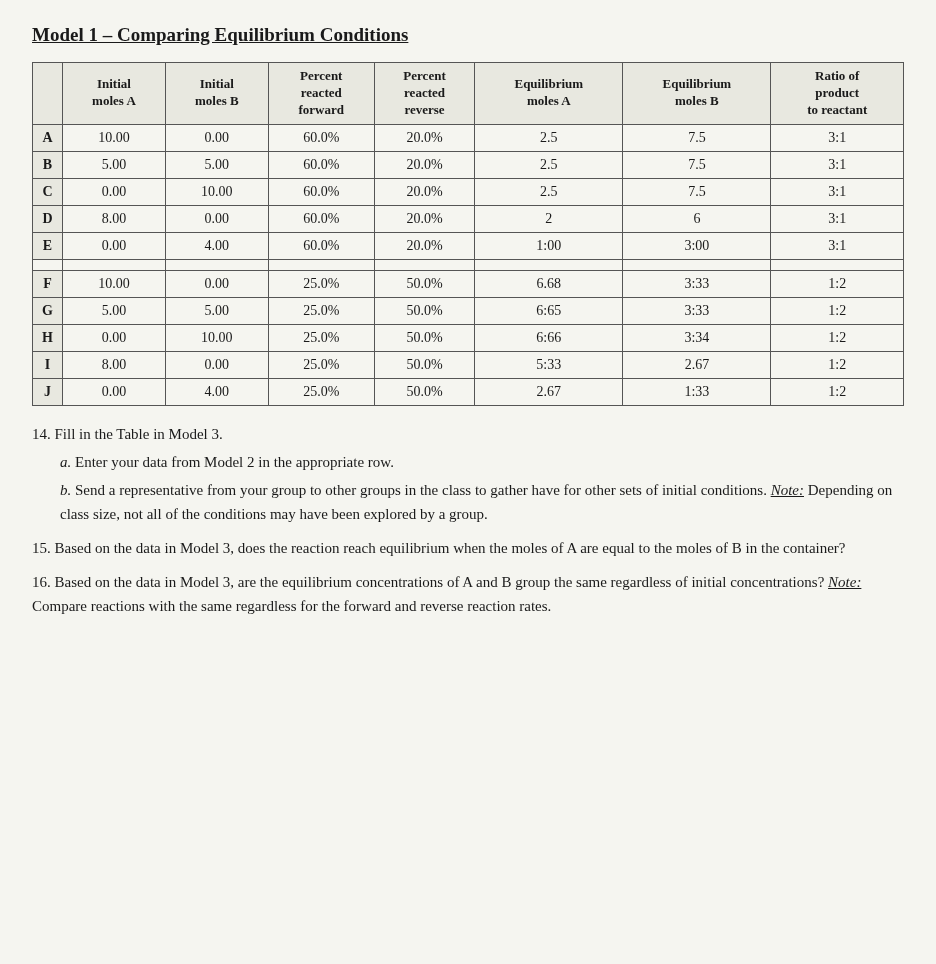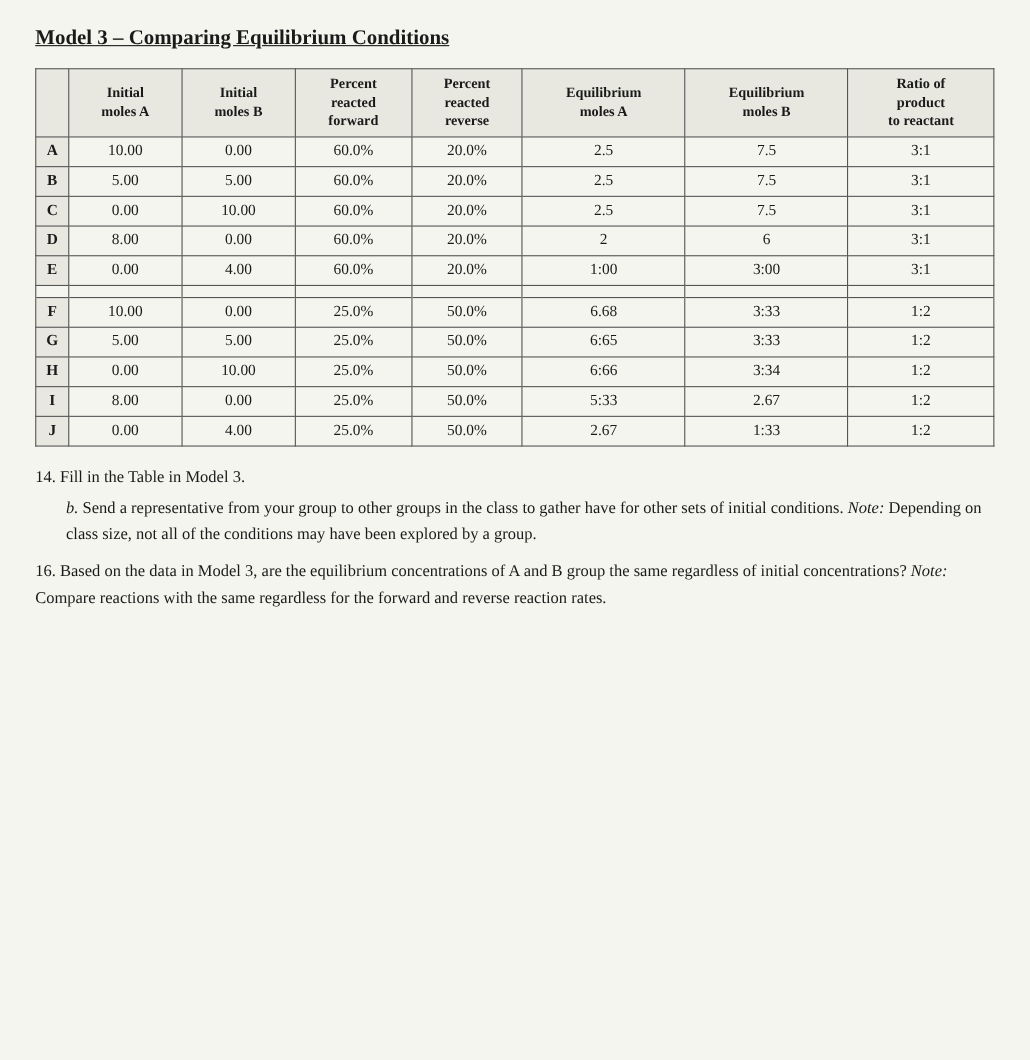--- a/index.html
+++ b/index.html
@@ -62,26 +62,27 @@
       margin-left: 28px;
       margin-top: 4px;
       line-height: 1.6;
     }
     .sub-label {
       font-style: italic;
       font-weight: normal;
     }
     .note-italic {
       font-style: italic;
+      text-decoration: underline;
     }
   </style>
 </head>
 <body>
 
-<h1>Model 3 – Comparing Equilibrium Conditions</h1>
+<h1>Model 1 – Comparing Equilibrium Conditions</h1>
 
 <table>
   <thead>
     <tr>
       <th></th>
       <th>Initial<br>moles A</th>
       <th>Initial<br>moles B</th>
       <th>Percent<br>reacted<br>forward</th>
       <th>Percent<br>reacted<br>reverse</th>
       <th>Equilibrium<br>moles A</th>
@@ -200,19 +201,25 @@
         <td class="underline-val">1:33</td>
         <td class="underline-val">1:2</td>
       </tr>
     </tbody>
 </table>
 
 <div class="questions">
   <div class="question">
     <span>14.&nbsp;</span><span>Fill in the Table in Model 3.</span>
     <div class="sub-question">
+      <span class="sub-label">a.&nbsp;</span><span>Enter your data from Model 2 in the appropriate row.</span>
+    </div>
+    <div class="sub-question">
       <span class="sub-label">b.&nbsp;</span><span>Send a representative from your group to other groups in the class to gather have for other sets of initial conditions. </span><span class="note-italic">Note:</span><span> Depending on class size, not all of the conditions may have been explored by a group.</span>
     </div>
+  </div>
+  <div class="question">
+    <span>15.&nbsp;</span><span>Based on the data in Model 3, does the reaction reach equilibrium when the moles of A are equal to the moles of B in the container?</span>
   </div>
   <div class="question">
     <span>16.&nbsp;</span><span>Based on the data in Model 3, are the equilibrium concentrations of A and B group the same regardless of initial concentrations? </span><span class="note-italic">Note:</span><span> Compare reactions with the same regardless for the forward and reverse reaction rates.</span>
   </div>
 </div>
 
 </body></html>

